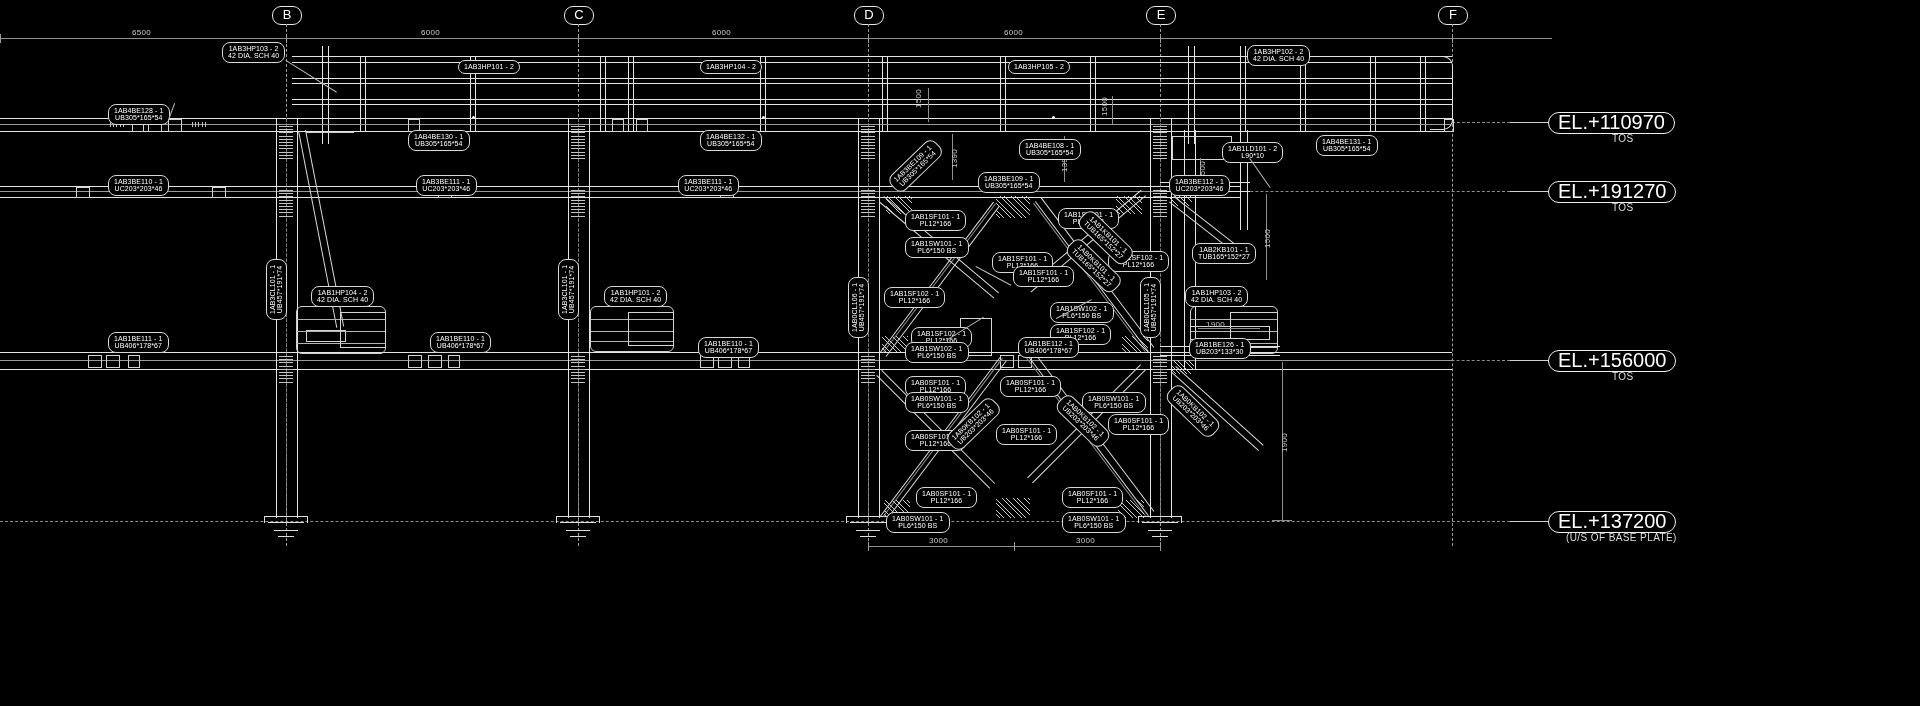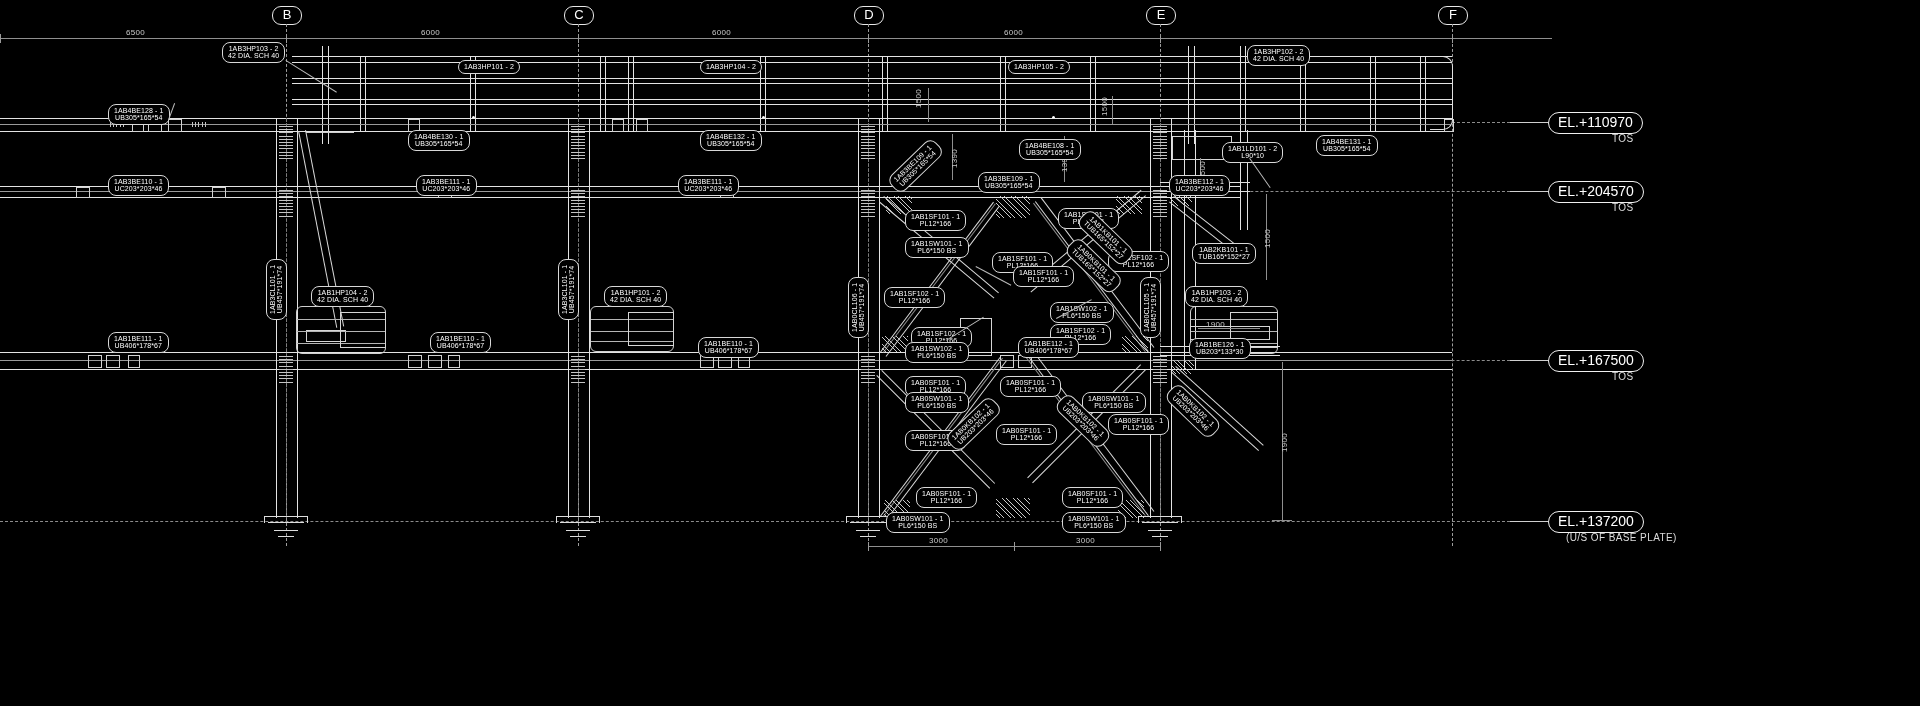--- a/index.html
+++ b/index.html
@@ -52,21 +52,21 @@
     border-left:1px dashed #9d9d9d;
   }
   
   .eltag{
     position:absolute;
     border:1px solid #f0f0f0;
     border-radius:11px;
     height:20px;
     line-height:19px;
     padding:0 9px;
-    font-size:14px;
+    font-size:20px;
     color:#ffffff;
     white-space:nowrap;
     background:#000;
   }
   .elsub{
     position:absolute;
     font-size:10px;
     color:#dcdcdc;
     white-space:nowrap;
     letter-spacing:.4px;
@@ -184,38 +184,38 @@
   <div class="gridline" style="left:1452px;top:24px;height:522px;"></div>
 
   <div class="dim" style="left:0px;top:38px;width:1552px;"></div>
   <div class="ln vln thin" style="left:0px;top:34px;height:9px;"></div>
   <div class="ln vln thin" style="left:286px;top:34px;height:9px;"></div>
   <div class="ln vln thin" style="left:578px;top:34px;height:9px;"></div>
   <div class="ln vln thin" style="left:868px;top:34px;height:9px;"></div>
   <div class="ln vln thin" style="left:1160px;top:34px;height:9px;"></div>
   <div class="ln vln thin" style="left:1452px;top:34px;height:9px;"></div>
 
-  <div class="dimtxt" style="left:126px;top:28px;">6500</div>
+  <div class="dimtxt" style="left:132px;top:28px;">6500</div>
   <div class="dimtxt" style="left:421px;top:28px;">6000</div>
   <div class="dimtxt" style="left:712px;top:28px;">6000</div>
   <div class="dimtxt" style="left:1004px;top:28px;">6000</div>
 
   <div class="eldash" style="left:1452px;top:122px;width:58px;"></div>
   <div class="elleader" style="left:1510px;top:122px;width:40px;"></div>
   <div class="eltag" style="left:1548px;top:112px;"><span>EL.+110970</span></div>
   <div class="elsub" style="left:1612px;top:133px;">TOS</div>
 
   <div class="eldash" style="left:1200px;top:191px;width:310px;"></div>
   <div class="elleader" style="left:1510px;top:191px;width:40px;"></div>
-  <div class="eltag" style="left:1548px;top:181px;"><span>EL.+204570</span></div>
+  <div class="eltag" style="left:1548px;top:181px;"><span>EL.+191270</span></div>
   <div class="elsub" style="left:1612px;top:202px;">TOS</div>
 
   <div class="eldash" style="left:1280px;top:360px;width:230px;"></div>
   <div class="elleader" style="left:1510px;top:360px;width:40px;"></div>
-  <div class="eltag" style="left:1548px;top:350px;"><span>EL.+167500</span></div>
+  <div class="eltag" style="left:1548px;top:350px;"><span>EL.+156000</span></div>
   <div class="elsub" style="left:1612px;top:371px;">TOS</div>
 
   <div class="eldash" style="left:0px;top:521px;width:1510px;"></div>
   <div class="elleader" style="left:1510px;top:521px;width:40px;"></div>
   <div class="eltag" style="left:1548px;top:511px;"><span>EL.+137200</span></div>
   <div class="elsub" style="left:1566px;top:532px;">(U/S OF BASE PLATE)</div>
 
   <div class="beam" style="left:292px;top:56px;width:1160px;height:5px;"></div>
   <div class="beam" style="left:292px;top:78px;width:1160px;height:4px;"></div>
   <div class="beam" style="left:292px;top:99px;width:1160px;height:4px;"></div>

